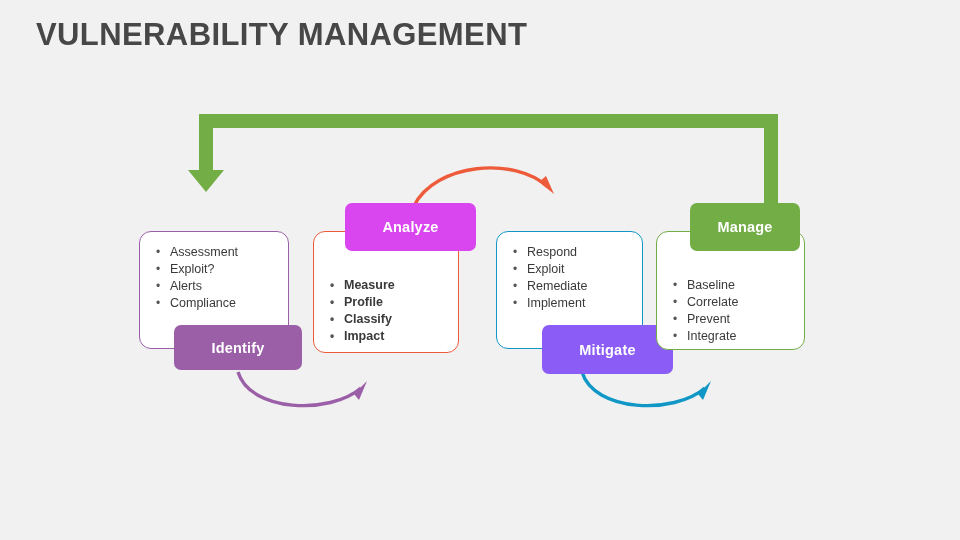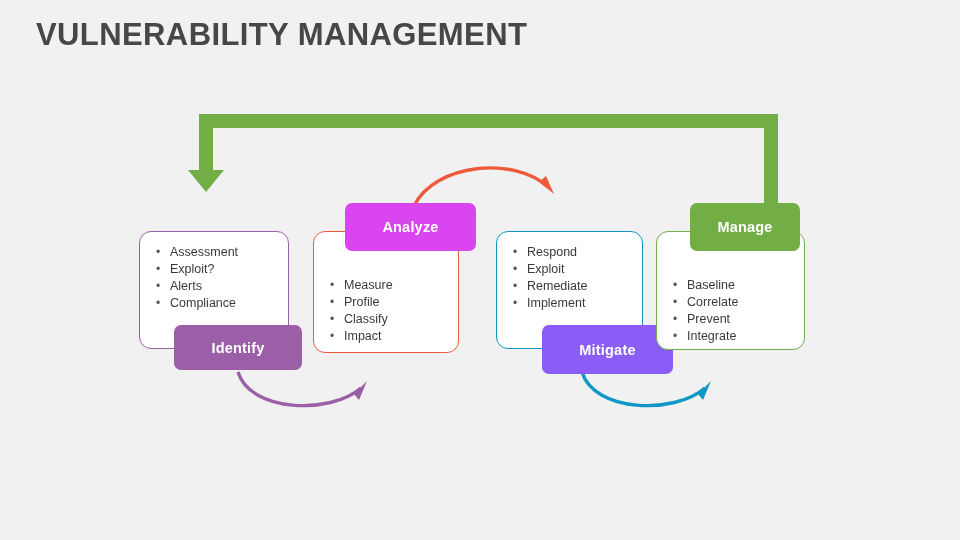--- a/index.html
+++ b/index.html
@@ -86,21 +86,21 @@
     letter-spacing: 0.2px;
     box-sizing: border-box;
   }
 
   
   #card-identify { left: 139px; top: 231px; width: 150px; height: 118px; border-color: #9b5fa8; }
   #list-identify { top: 12px; }
   #pill-identify { left: 174px; top: 325px; width: 128px; height: 45px; background: #9b5fa8; }
 
   
-  #card-analyze { left: 313px; top: 231px; width: 146px; height: 122px; border-color: #ee5b3b; }
+  #card-analyze { left: 313px; top: 231px; width: 146px; height: 122px; border-color: #ee5b3b; font-weight: bold; }
   #list-analyze { top: 45px; }
   #pill-analyze { left: 345px; top: 203px; width: 131px; height: 48px; background: #d946ef; }
 
   
   #card-mitigate { left: 460px; top: 231px; width: 147px; height: 118px; border-color: #1097c6; margin-left: 36px; }
   #list-mitigate { top: 12px; }
   #pill-mitigate { left: 542px; top: 325px; width: 131px; height: 49px; background: #8b5cf6; }
 
   
   #card-manage { left: 656px; top: 231px; width: 149px; height: 119px; border-color: #72ad46; }

